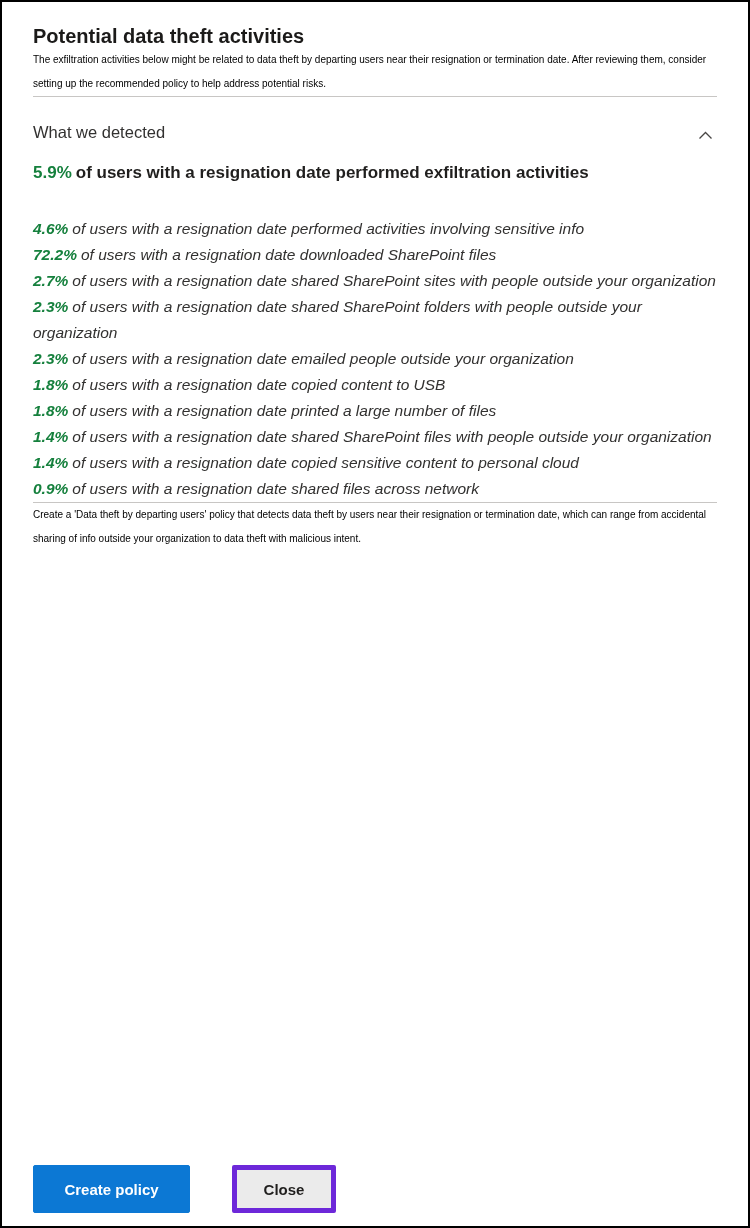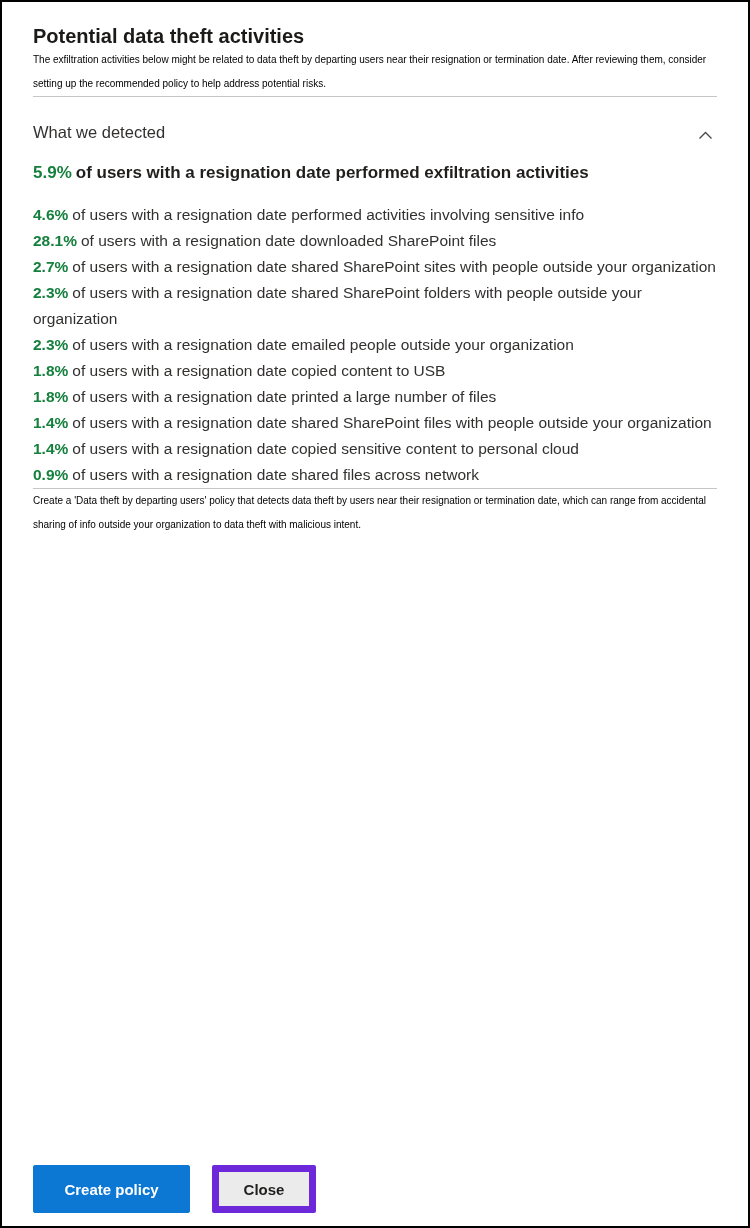--- a/index.html
+++ b/index.html
@@ -65,21 +65,21 @@
 
   .stat-headline {
     margin-top: 20px;
     font-size: 17px;
     line-height: 22px;
     font-weight: 700;
     color: #201f1e;
   }
   .pct { color: #15803d; font-weight: 700; margin-right: 4px; }
 
-  .stats { margin-top: 18px; }
+  .stats { margin-top: 32px; font-style: italic; }
   .stat-line {
     font-size: 15.5px;
     line-height: 26px;
     color: #323130;
   }
 
   .rec-body { margin-top: 20px; line-height: 25px; }
 
   .footer {
     position: absolute;
@@ -100,24 +100,25 @@
     justify-content: center;
   }
   .btn-primary {
     background: #0c78d4;
     border: 1px solid #0c78d4;
     color: #ffffff;
     width: 157px;
   }
   .btn-default {
     background: #ebebeb;
-    border: 7px solid #6d28d9;
+    border: 5px solid #6d28d9;
     color: #201f1e;
     width: 104px;
     font-weight: 600;
+    margin-left: 20px;
   }
 </style>
 </head>
 <body>
 
 <div class="content">
 
   <h1 class="page-title">Potential data theft activities</h1>
 
   <p class="body-text intro">The exfiltration activities below might be related to data theft by departing users near their resignation or termination date. After reviewing them, consider setting up the recommended policy to help address potential risks.</p>
@@ -135,21 +136,21 @@
     </button>
   </div>
 
 
   <div class="stat-headline">
     <span class="pct">5.9%</span><span>of users with a resignation date performed exfiltration activities</span>
   </div>
 
   <div class="stats">
     <div class="stat-line"><span class="pct">4.6%</span><span>of users with a resignation date performed activities involving sensitive info</span></div>
-    <div class="stat-line"><span class="pct">28.1%</span><span>of users with a resignation date downloaded SharePoint files</span></div>
+    <div class="stat-line"><span class="pct">72.2%</span><span>of users with a resignation date downloaded SharePoint files</span></div>
     <div class="stat-line"><span class="pct">2.7%</span><span>of users with a resignation date shared SharePoint sites with people outside your organization</span></div>
     <div class="stat-line"><span class="pct">2.3%</span><span>of users with a resignation date shared SharePoint folders with people outside your organization</span></div>
     <div class="stat-line"><span class="pct">2.3%</span><span>of users with a resignation date emailed people outside your organization</span></div>
     <div class="stat-line"><span class="pct">1.8%</span><span>of users with a resignation date copied content to USB</span></div>
     <div class="stat-line"><span class="pct">1.8%</span><span>of users with a resignation date printed a large number of files</span></div>
     <div class="stat-line"><span class="pct">1.4%</span><span>of users with a resignation date shared SharePoint files with people outside your organization</span></div>
     <div class="stat-line"><span class="pct">1.4%</span><span>of users with a resignation date copied sensitive content to personal cloud</span></div>
     <div class="stat-line"><span class="pct">0.9%</span><span>of users with a resignation date shared files across network</span></div>
   </div>
 

